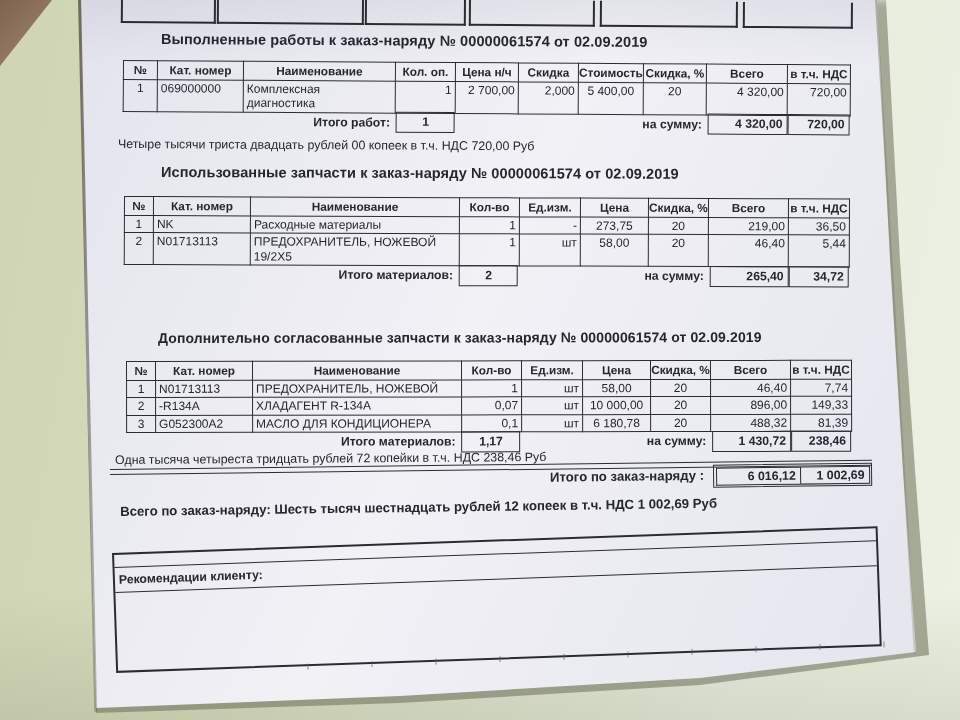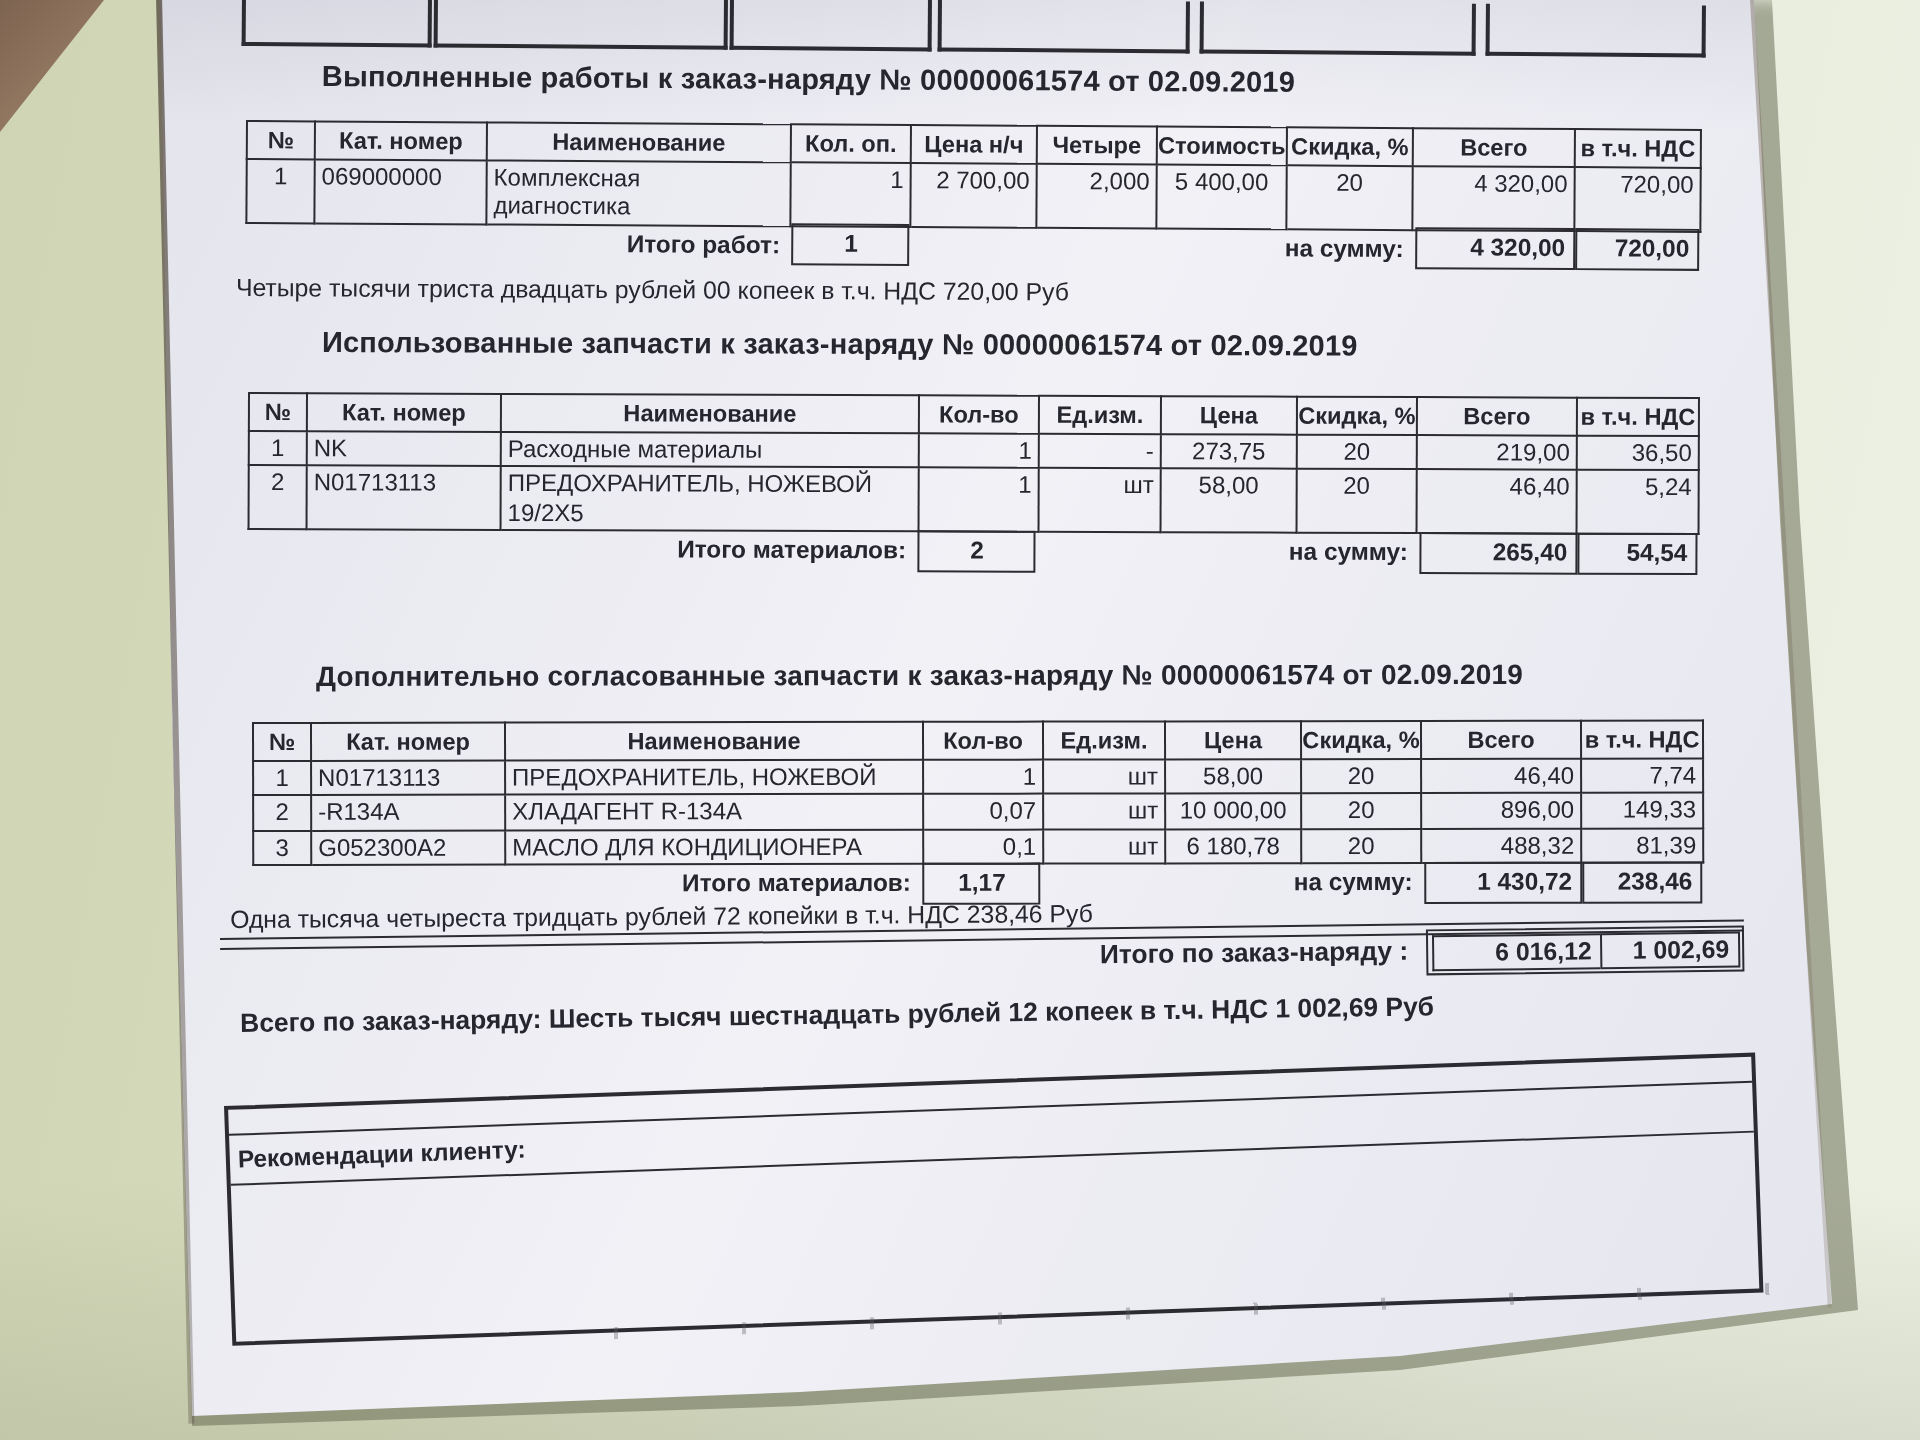--- a/index.html
+++ b/index.html
@@ -128,21 +128,21 @@
             <col class="w8">
             <col class="w9">
           </colgroup>
         <thead>
             <tr>
           <th>№</th>
           <th>Кат. номер</th>
           <th>Наименование</th>
           <th>Кол. оп.</th>
           <th>Цена н/ч</th>
-          <th>Четыре</th>
+          <th>Скидка</th>
           <th>Стоимость</th>
           <th>Скидка, %</th>
           <th>Всего</th>
           <th>в т.ч. НДС</th>
         </tr>
           </thead>
         <tbody>
         <tr>
           <td class="a-c">1</td>
           <td class="a-l">069000000</td>
@@ -210,30 +210,30 @@
         </tr>
         <tr>
           <td class="a-c">2</td>
           <td class="a-l">N01713113</td>
           <td class="a-l">ПРЕДОХРАНИТЕЛЬ, НОЖЕВОЙ 19/2X5</td>
           <td class="a-r">1</td>
           <td class="a-r">шт</td>
           <td class="a-c">58,00</td>
           <td class="a-c">20</td>
           <td class="a-r">46,40</td>
-          <td class="a-r">5,24</td>
+          <td class="a-r">5,44</td>
         </tr>
         </tbody>
       </table>
       <div class="totals">
         <div class="t-label" style="width:335px">Итого материалов:</div>
         <div class="t-box t-qty" style="width:60px">2</div>
         <div class="t-sumlab" style="width:189px">на сумму:</div>
         <div class="t-box t-money" style="width:80px">265,40</div>
-        <div class="t-box t-money" style="width:61px">54,54</div>
+        <div class="t-box t-money" style="width:61px">34,72</div>
       </div>
     </div>
 
 
     <div class="title" style="top:330px;left:43px;transform:rotate(-.1deg);transform-origin:left top;font-size:14px">Дополнительно согласованные запчасти к заказ-наряду № 00000061574 от 02.09.2019</div>
 
     <div class="sec" style="top:361px;left:11px;width:725px;transform:rotate(-.1deg);transform-origin:left top">
       <table class="doc">
         <colgroup>
             <col class="p0">

